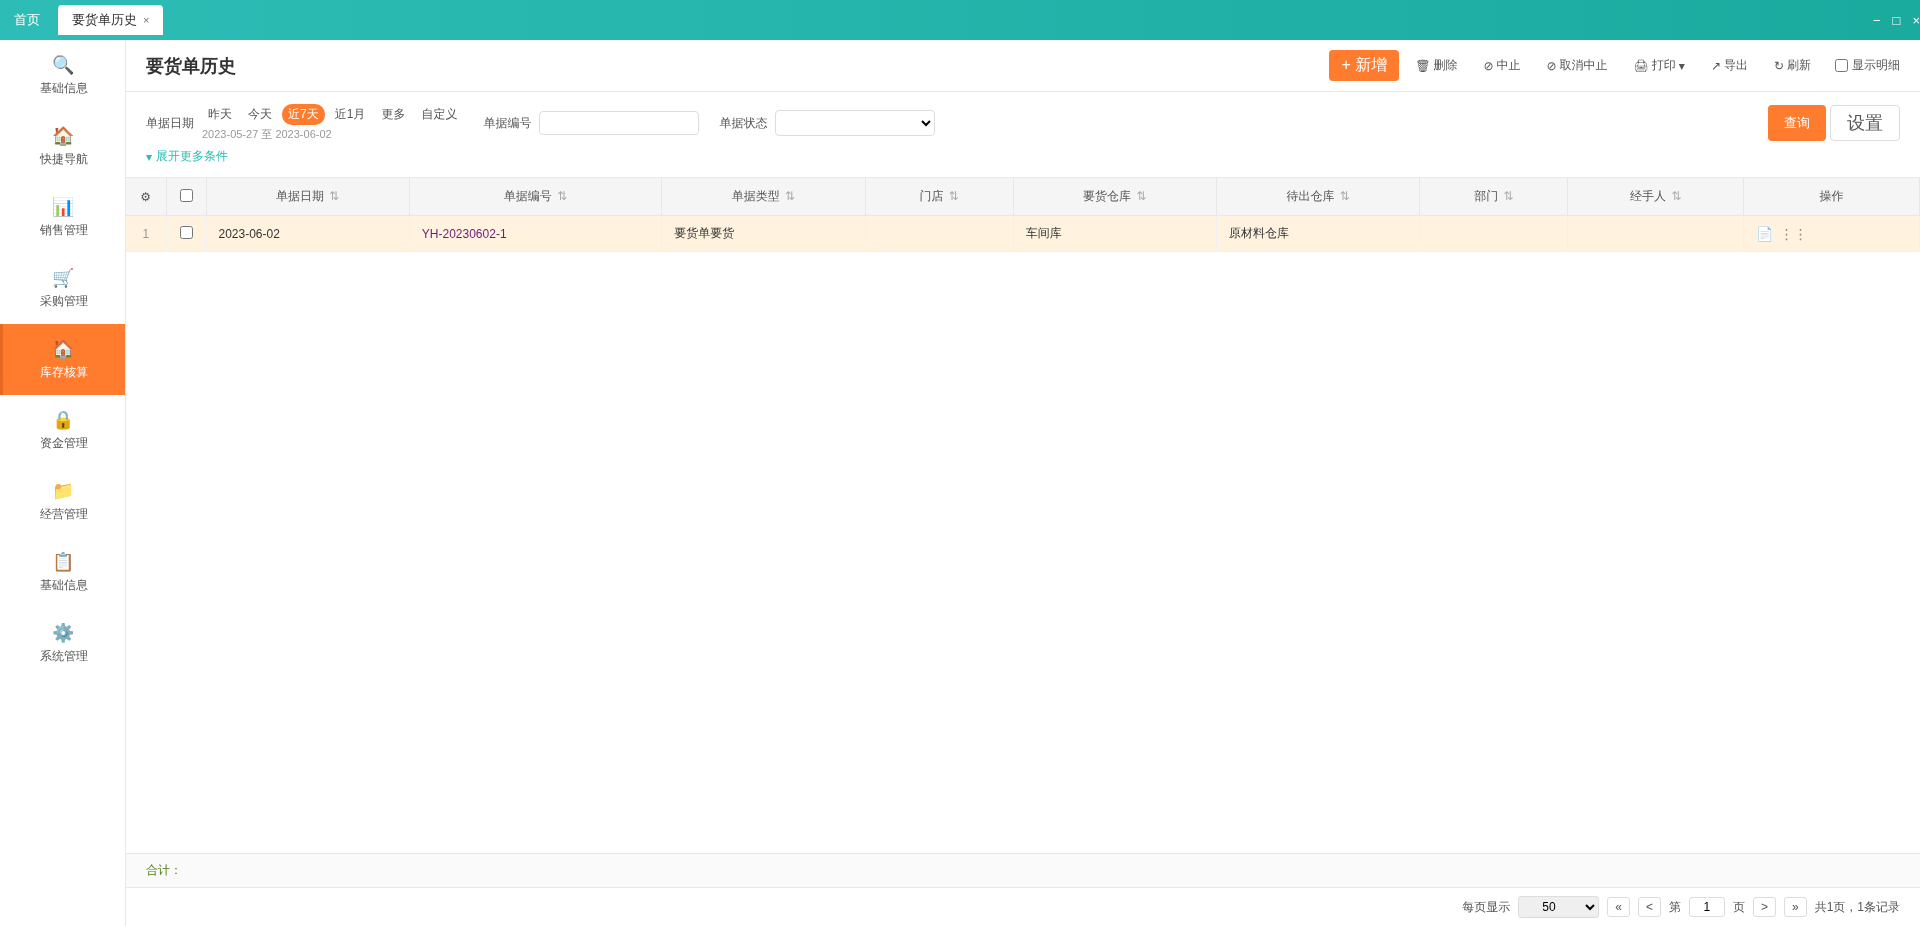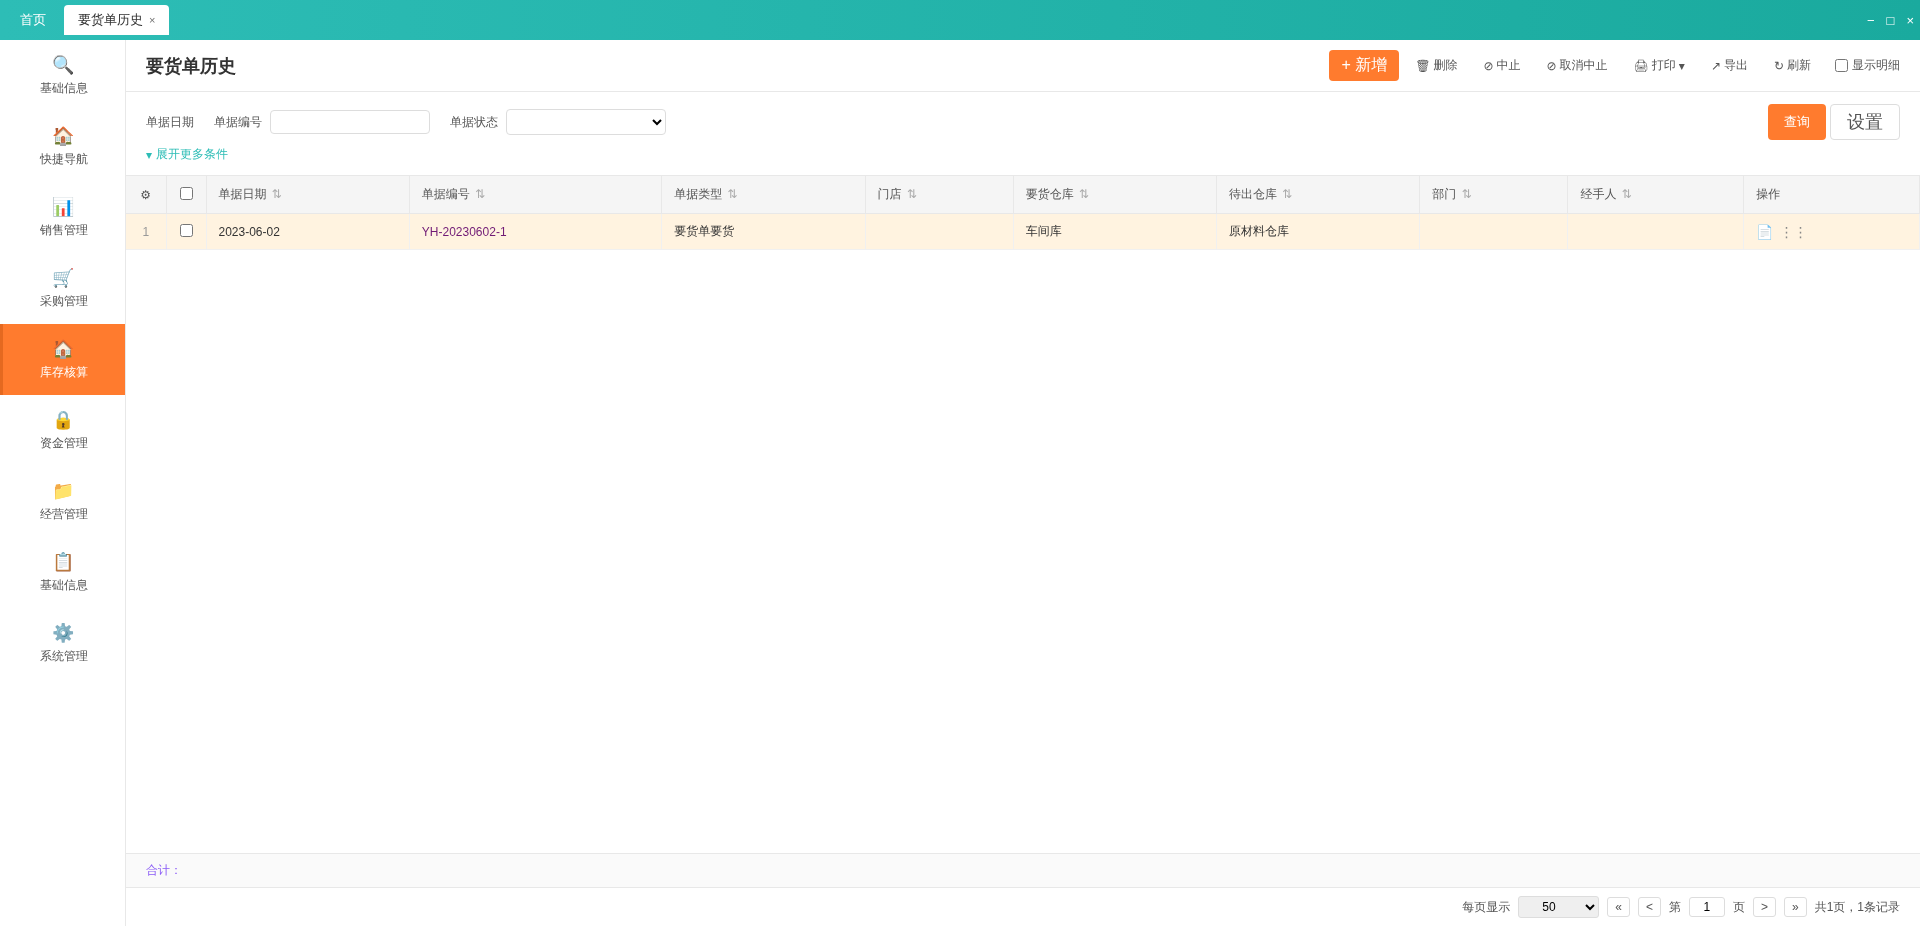--- a/index.html
+++ b/index.html
@@ -4,21 +4,21 @@
   <style>
     * { margin: 0; padding: 0; box-sizing: border-box; }
     body { font-family: 'Microsoft YaHei', Arial, sans-serif; font-size: 13px; background: #f5f5f5; display: flex; flex-direction: column; height: 926px; overflow: hidden; }
 
     
     .top-bar {
       height: 40px;
       background: linear-gradient(90deg, #2dbdb6, #1aaa9e);
       display: flex;
       align-items: center;
-      padding: 0 6px;
+      padding: 0 0;
       color: white;
       flex-shrink: 0;
     }
     .top-bar-tabs {
       display: flex;
       align-items: center;
       gap: 4px;
       flex: 1;
     }
     .top-tab {
@@ -241,21 +241,21 @@
       width: 100%;
       border-collapse: collapse;
       font-size: 12px;
     }
     thead tr {
       background: #f5f5f5;
       border-bottom: 1px solid #e8e8e8;
     }
     thead th {
       padding: 10px 12px;
-      text-align: left;
+      text-align: center;
       color: #555;
       font-weight: normal;
       border-right: 1px solid #e8e8e8;
       white-space: nowrap;
     }
     thead th:first-child { width: 40px; }
     thead th:nth-child(2) { width: 40px; }
     .sort-icon { color: #aaa; margin-left: 2px; }
     tbody tr {
       border-bottom: 1px solid #f0f0f0;
@@ -272,21 +272,21 @@
     .action-btns { display: flex; gap: 6px; }
     .action-icon { cursor: pointer; color: #888; font-size: 14px; }
     .th-settings { width: 36px; text-align: center; }
 
     
     .table-footer {
       background: #fafafa;
       border-top: 1px solid #e8e8e8;
       padding: 8px 20px;
       font-size: 12px;
-      color: #8b5cf6;
+      color: #4d7c0f;
       flex-shrink: 0;
     }
 
     
     .pagination {
       background: white;
       border-top: 1px solid #e8e8e8;
       padding: 8px 20px;
       display: flex;
       align-items: center;
@@ -419,20 +419,31 @@
           <span>显示明细</span>
         </div>
       </div>
     </div>
 
     <div class="filter-bar">
       <div class="filter-row">
 
         <div class="filter-group">
           <span class="filter-label">单据日期</span>
+          <div>
+            <div class="date-shortcuts">
+              <span class="date-shortcut">昨天</span>
+              <span class="date-shortcut">今天</span>
+              <span class="date-shortcut active">近7天</span>
+              <span class="date-shortcut">近1月</span>
+              <span class="date-shortcut">更多</span>
+              <span class="date-shortcut">自定义</span>
+            </div>
+            <div class="date-range">2023-05-27 至 2023-06-02</div>
+          </div>
         </div>
 
         <div class="filter-group">
           <span class="filter-label">单据编号</span>
           <input class="filter-input" type="text" style="">
         </div>
 
         <div class="filter-group">
           <span class="filter-label">单据状态</span>
           <select class="filter-select">

